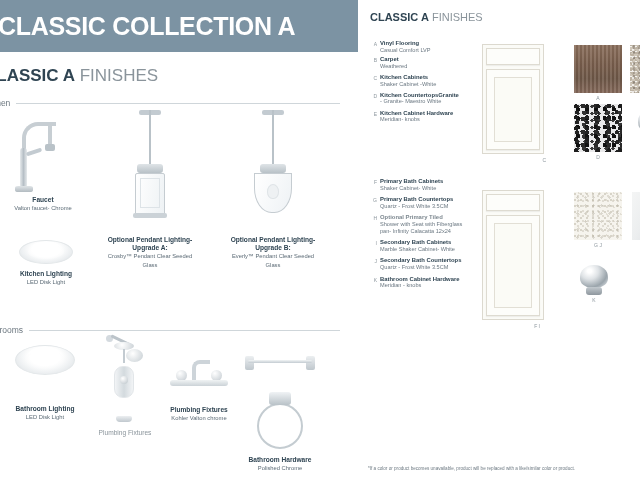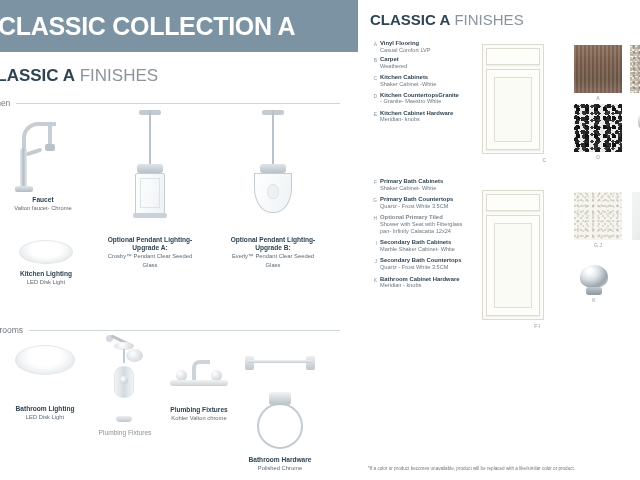--- a/index.html
+++ b/index.html
@@ -94,21 +94,21 @@
   .bar .p1{position:absolute;left:3px;top:8px;width:9px;height:14px;background:linear-gradient(180deg,#eceff1,#bfc7cd);border-radius:2px;}
   .bar .p2{position:absolute;left:64px;top:8px;width:9px;height:14px;background:linear-gradient(180deg,#eceff1,#bfc7cd);border-radius:2px;}
 
   
   .ring{width:58px;height:62px;}
   .ring .mnt{position:absolute;left:18px;top:0;width:22px;height:13px;background:linear-gradient(180deg,#f0f3f5,#b9c2c8);border-radius:3px;}
   .ring .o{position:absolute;left:6px;top:11px;width:46px;height:46px;border:2.2px solid #c4ccd1;border-radius:50%;box-sizing:border-box;}
 
   
   .right-col{position:absolute;left:362px;top:0;width:278px;height:480px;background:#fff;}
-  .fin-head{position:absolute;left:8px;top:11px;font-size:15px;white-space:nowrap;}
+  .fin-head{position:absolute;left:8px;top:11px;font-size:11px;white-space:nowrap;}
   .fin-head .b{font-weight:bold;color:#2f4452;}
   .fin-head .g{font-weight:normal;color:#8a949b;}
 
   .legend{position:absolute;left:6px;width:104px;}
   #legend-1{top:40px;}
   #legend-2{top:178px;}
   .lg-row{display:flex;margin-bottom:3px;}
   .lg-key{width:9px;flex:none;font-size:5px;color:#8d979e;padding-top:1px;text-align:right;padding-right:3px;}
   .lg-body{font-size:5.6px;line-height:6.6px;color:#41505b;}
   .lg-body .t{font-weight:bold;font-size:5.9px;color:#2f4452;}

